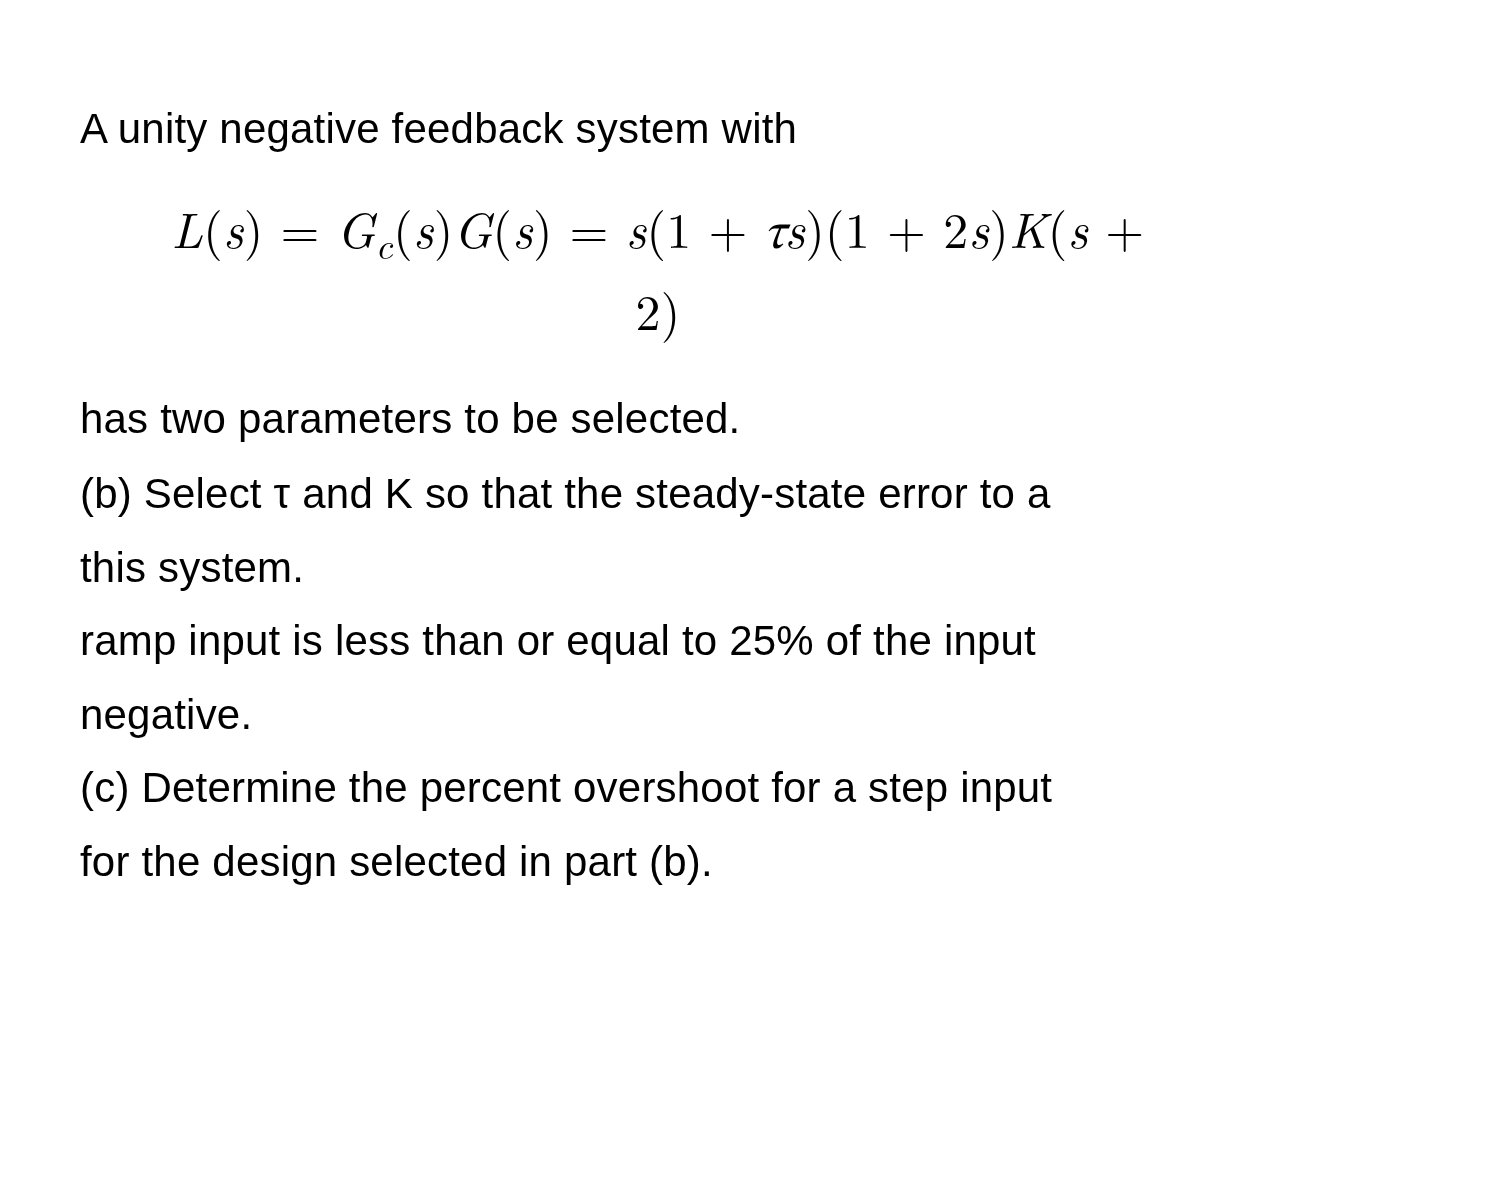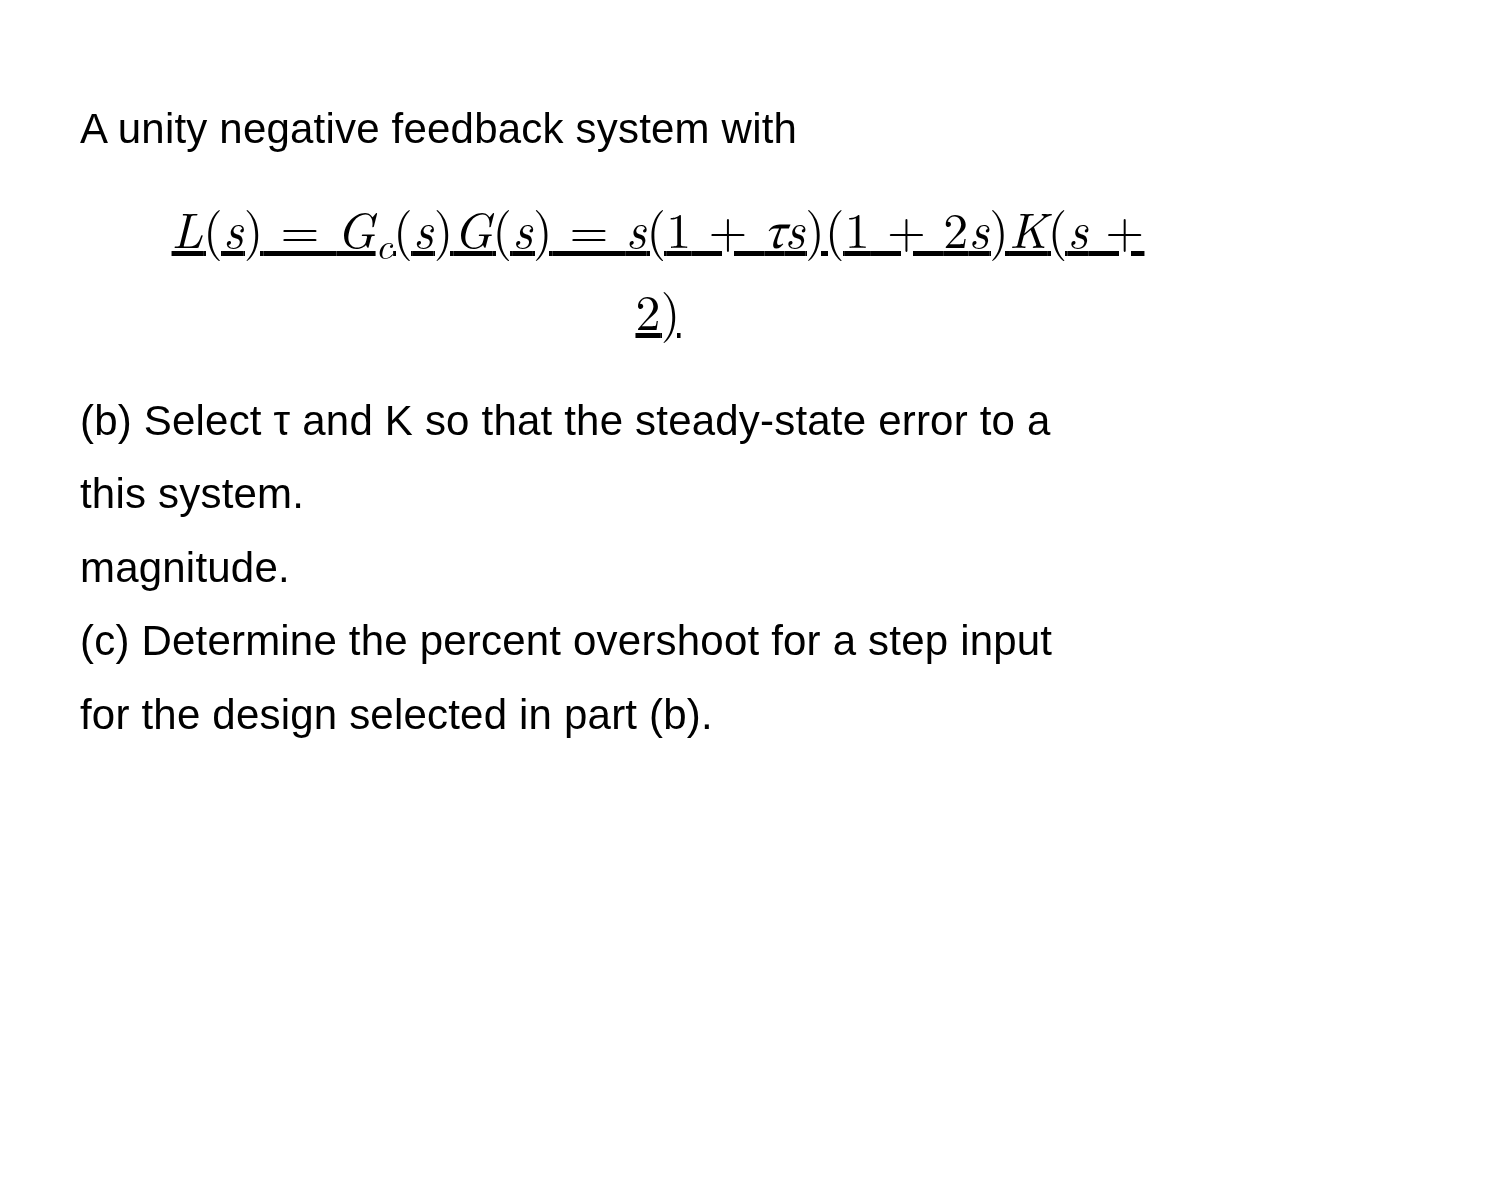--- a/index.html
+++ b/index.html
@@ -25,21 +25,20 @@
   .equation-block {
     font-family: "Latin Modern Roman", "Cambria Math", "STIX Two Math", Georgia, serif;
     font-size: 50px;
     line-height: 1.52;
     text-align: center;
     margin: 24px auto 34px auto;
     font-style: italic;
     font-weight: 500;
     letter-spacing: 0.3px;
     padding: 0 2px;
-    text-decoration: underline;
   }
   .equation-block .upright {
     font-style: normal;
   }
   .equation-block .sub {
     font-size: 0.75em;
     vertical-align: -0.3em;
     font-style: italic;
   }
   .para {
@@ -58,20 +57,22 @@
 
   <div class="equation-block">
     <div>
       <span>L</span><span class="upright">(</span><span>s</span><span class="upright">)</span><span class="upright"> = </span><span>G</span><span class="sub">c</span><span class="upright">(</span><span>s</span><span class="upright">)</span><span>G</span><span class="upright">(</span><span>s</span><span class="upright">)</span><span class="upright"> = </span><span>s</span><span class="upright">(</span><span class="upright">1</span><span class="upright"> + </span><span>τ</span><span>s</span><span class="upright">)(</span><span class="upright">1</span><span class="upright"> + </span><span class="upright">2</span><span>s</span><span class="upright">)</span><span>K</span><span class="upright">(</span><span>s</span><span class="upright"> +</span>
     </div>
     <div>
       <span class="upright">2</span><span class="upright">)</span>
     </div>
   </div>
 
+  <p class="body-text para">has two parameters to be selected.</p>
   <div class="gap-small"></div>
   <p class="body-text para">(b) Select τ and K so that the steady-state error to a</p>
   <p class="body-text para">this system.</p>
-  <p class="body-text para">magnitude.</p>
+  <p class="body-text para">ramp input is less than or equal to 25% of the input</p>
+  <p class="body-text para">negative.</p>
   <p class="body-text para">(c) Determine the percent overshoot for a step input</p>
   <p class="body-text para">for the design selected in part (b).</p>
 
 </div>
 
 </body></html>

